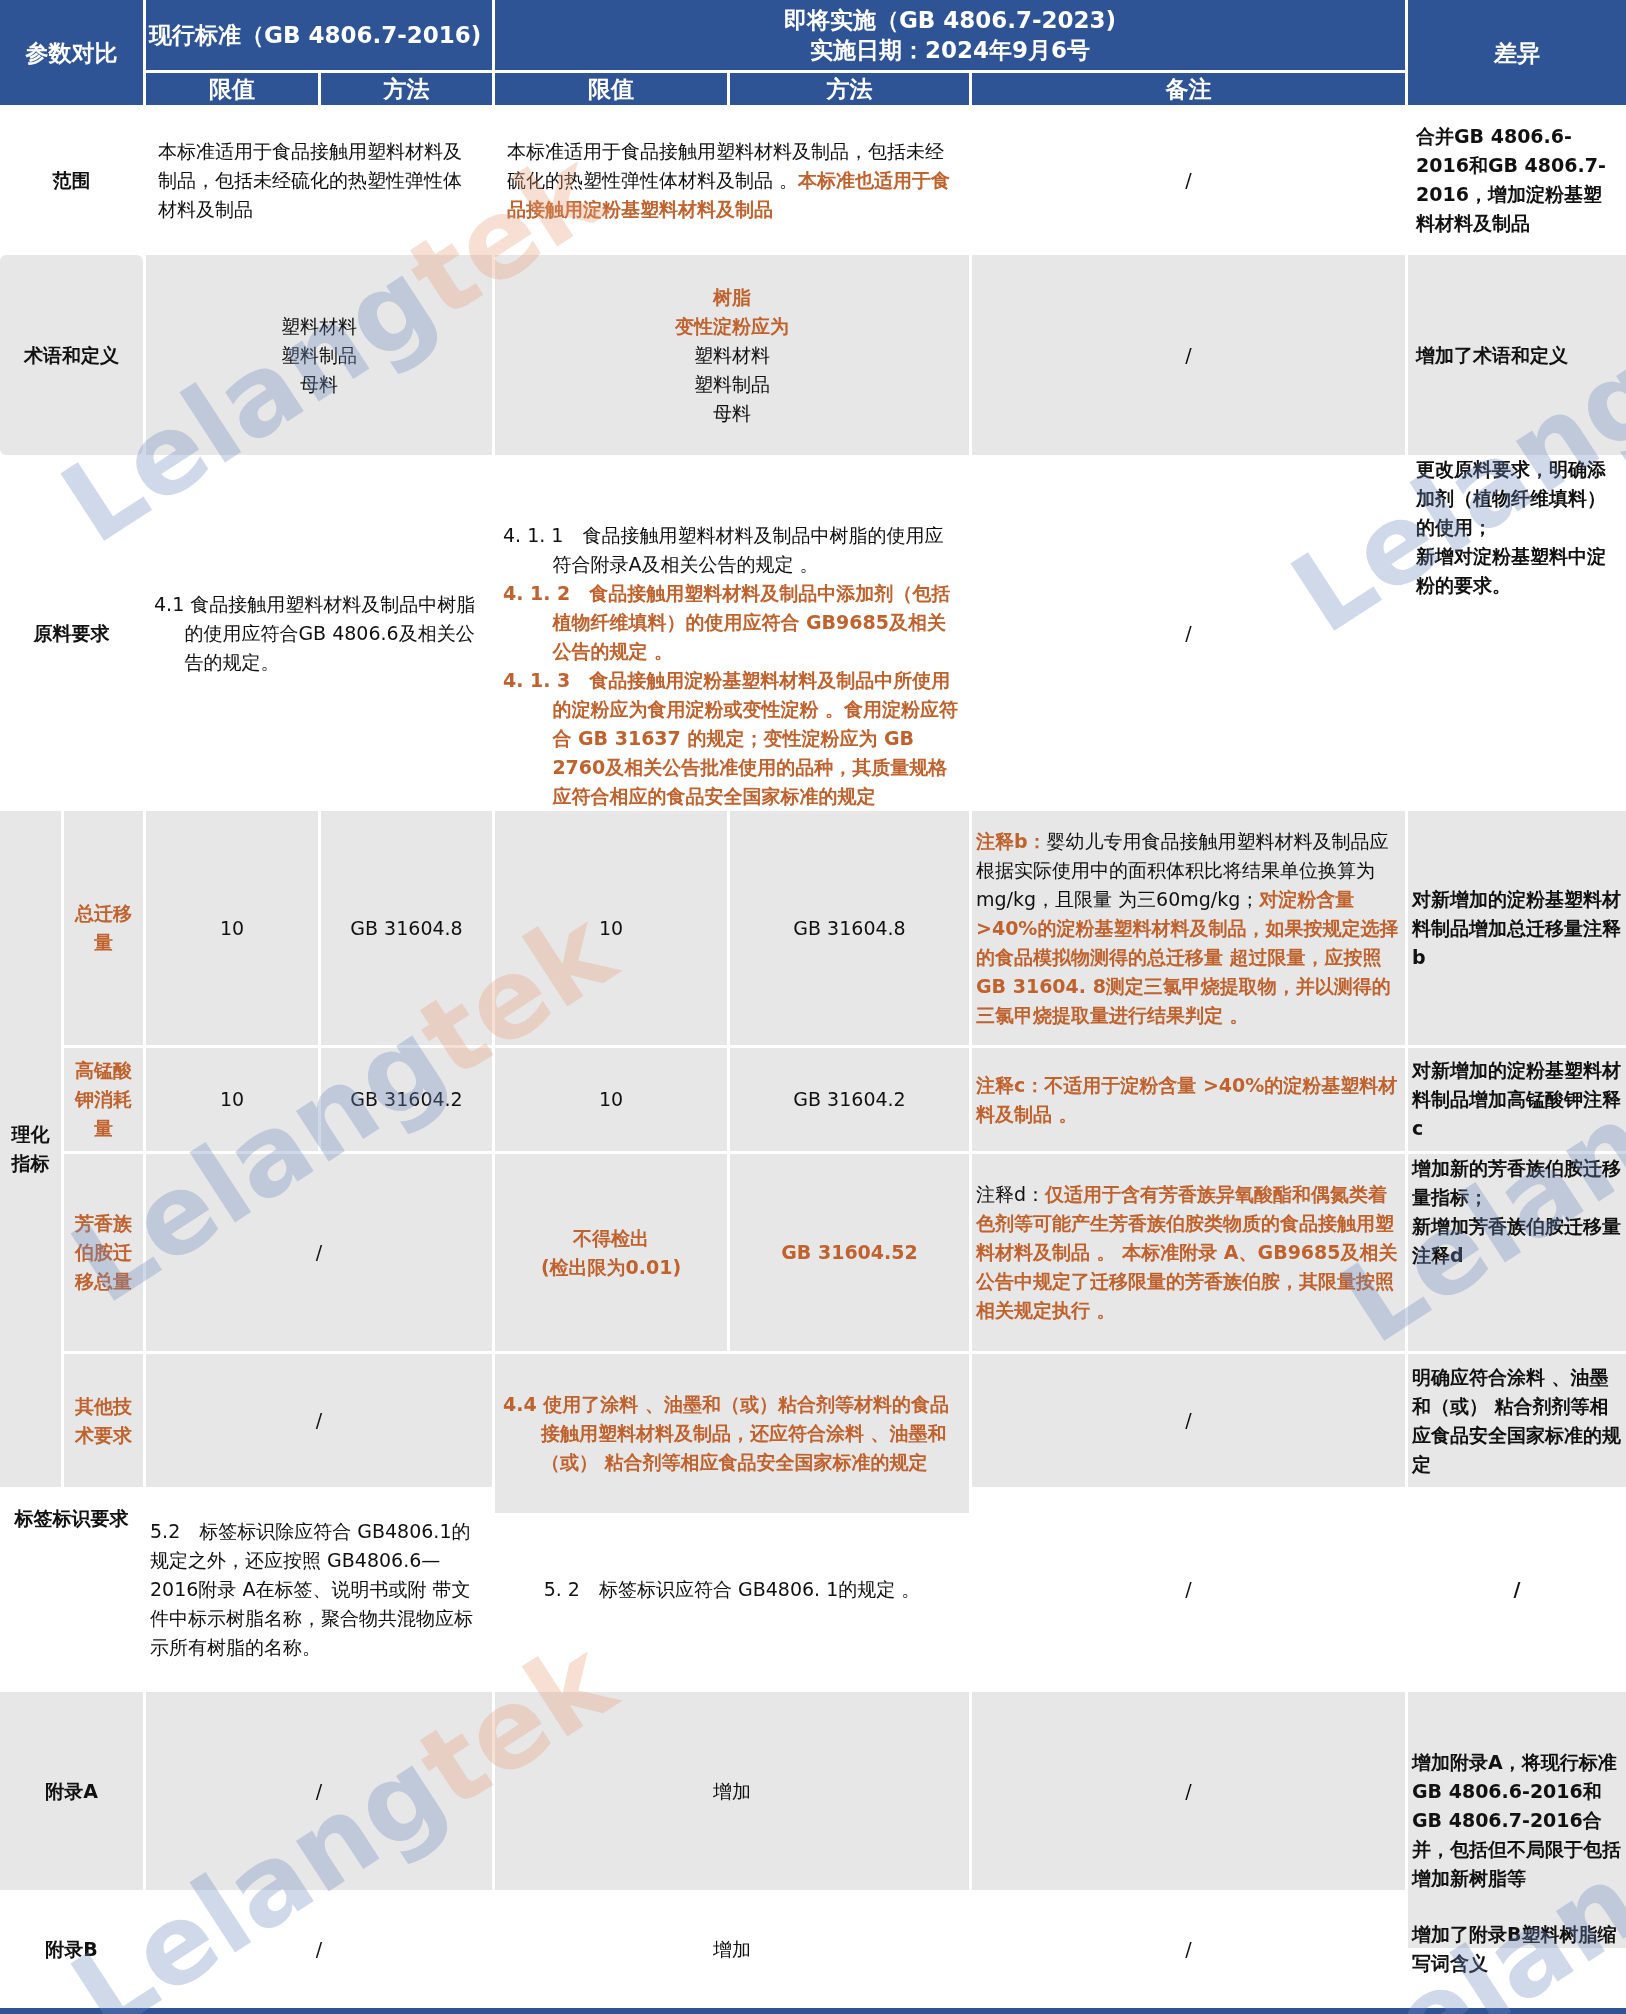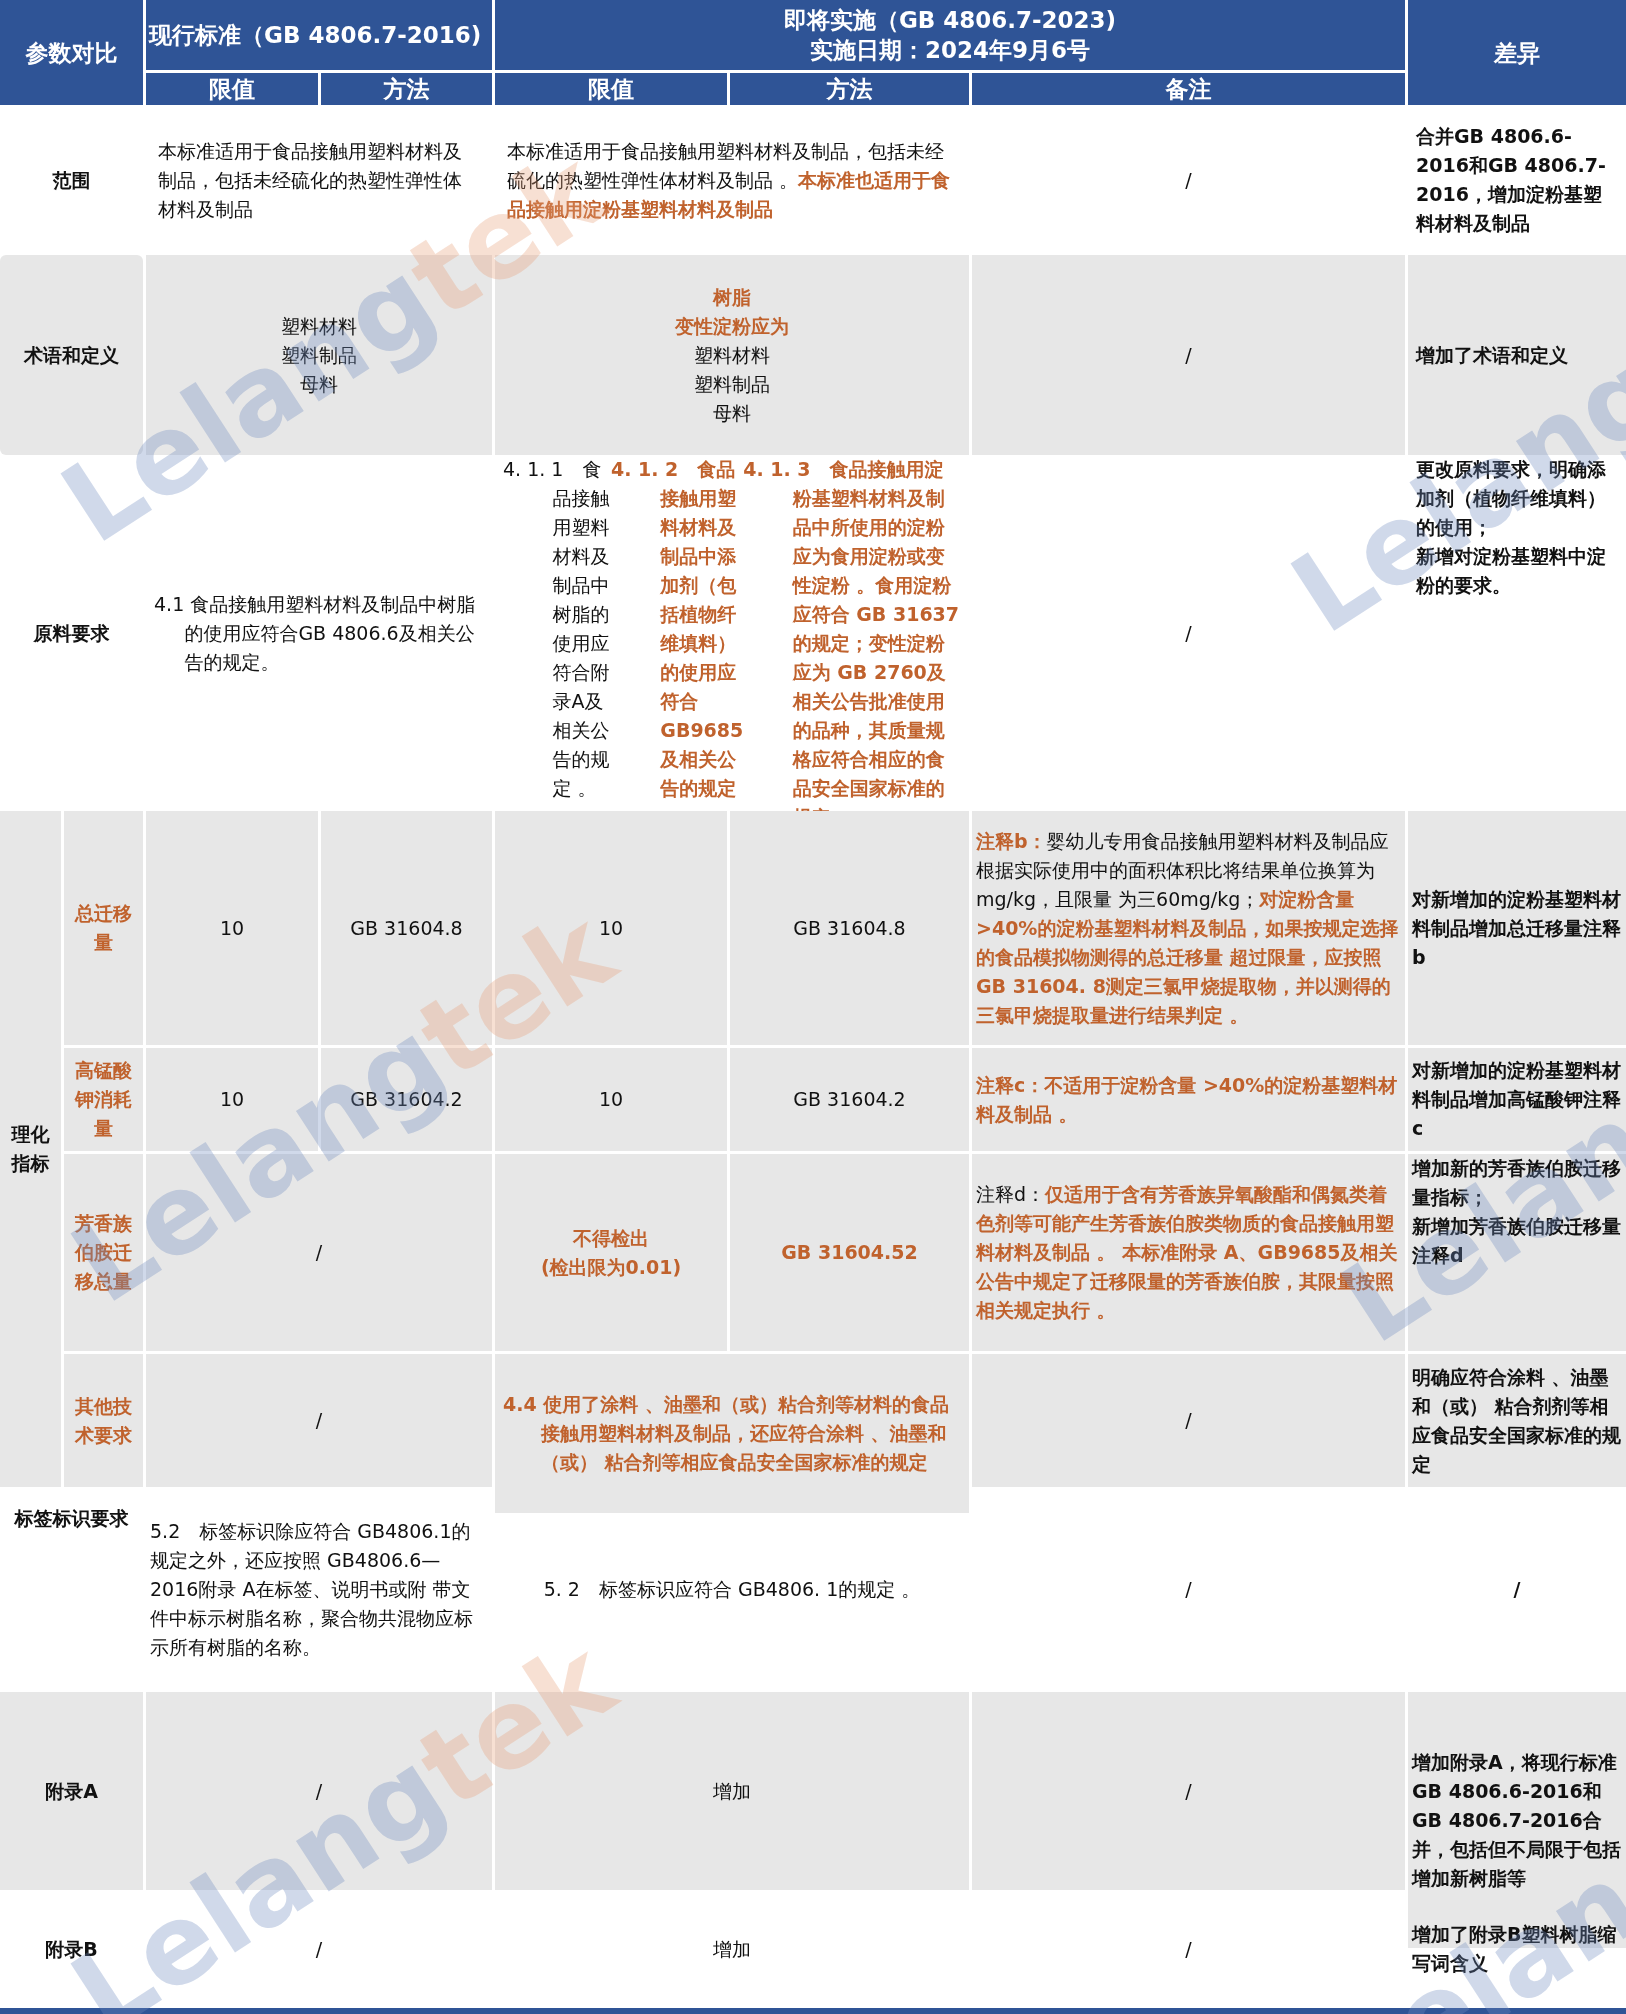--- a/index.html
+++ b/index.html
@@ -58,21 +58,21 @@
   <span>塑料制品</span>
   <span>母料</span>
 </div>
 <div class="cell grey" style="left:972px;top:255px;width:433px;height:200px;">/</div>
 <div class="cell grey left b" style="left:1408px;top:255px;width:218px;height:200px;padding:0 8px;">增加了术语和定义</div>
 
 <div class="cell b" style="left:0;top:455px;width:143px;height:356px;">原料要求</div>
 <div class="cell left" style="left:146px;top:455px;width:346px;height:356px;padding:0 8px;">
     <span class="blk" style="padding-left:1.6em;text-indent:-1.6em;">4.1 食品接触用塑料材料及制品中树脂的使用应符合GB 4806.6及相关公告的规定。</span>
   </div>
-<div class="cell left" style="left:495px;top:455px;width:474px;height:356px;flex-direction:row;align-items:flex-start;padding:0 8px;">
+<div class="cell left" style="left:495px;top:455px;width:474px;height:356px;flex-direction:column;align-items:flex-start;padding:0 8px;justify-content:flex-end;">
   <span class="blk hang">4. 1. 1　食品接触用塑料材料及制品中树脂的使用应符合附录A及相关公告的规定 。</span>
   <span class="blk hang or">4. 1. 2　食品接触用塑料材料及制品中添加剂（包括植物纤维填料）的使用应符合 GB9685及相关公告的规定 。</span>
   <span class="blk hang or">4. 1. 3　食品接触用淀粉基塑料材料及制品中所使用的淀粉应为食用淀粉或变性淀粉 。食用淀粉应符合 GB 31637 的规定；变性淀粉应为 GB 2760及相关公告批准使用的品种，其质量规格应符合相应的食品安全国家标准的规定</span>
 </div>
 <div class="cell" style="left:972px;top:455px;width:433px;height:356px;">/</div>
 <div class="cell left b" style="left:1408px;top:455px;width:218px;height:356px;flex-direction:column;align-items:flex-start;padding:0 8px;">
   <span class="blk">更改原料要求，明确添加剂（植物纤维填料）的使用；</span>
   <span class="blk">新增对淀粉基塑料中淀粉的要求。</span>
 </div>
 

